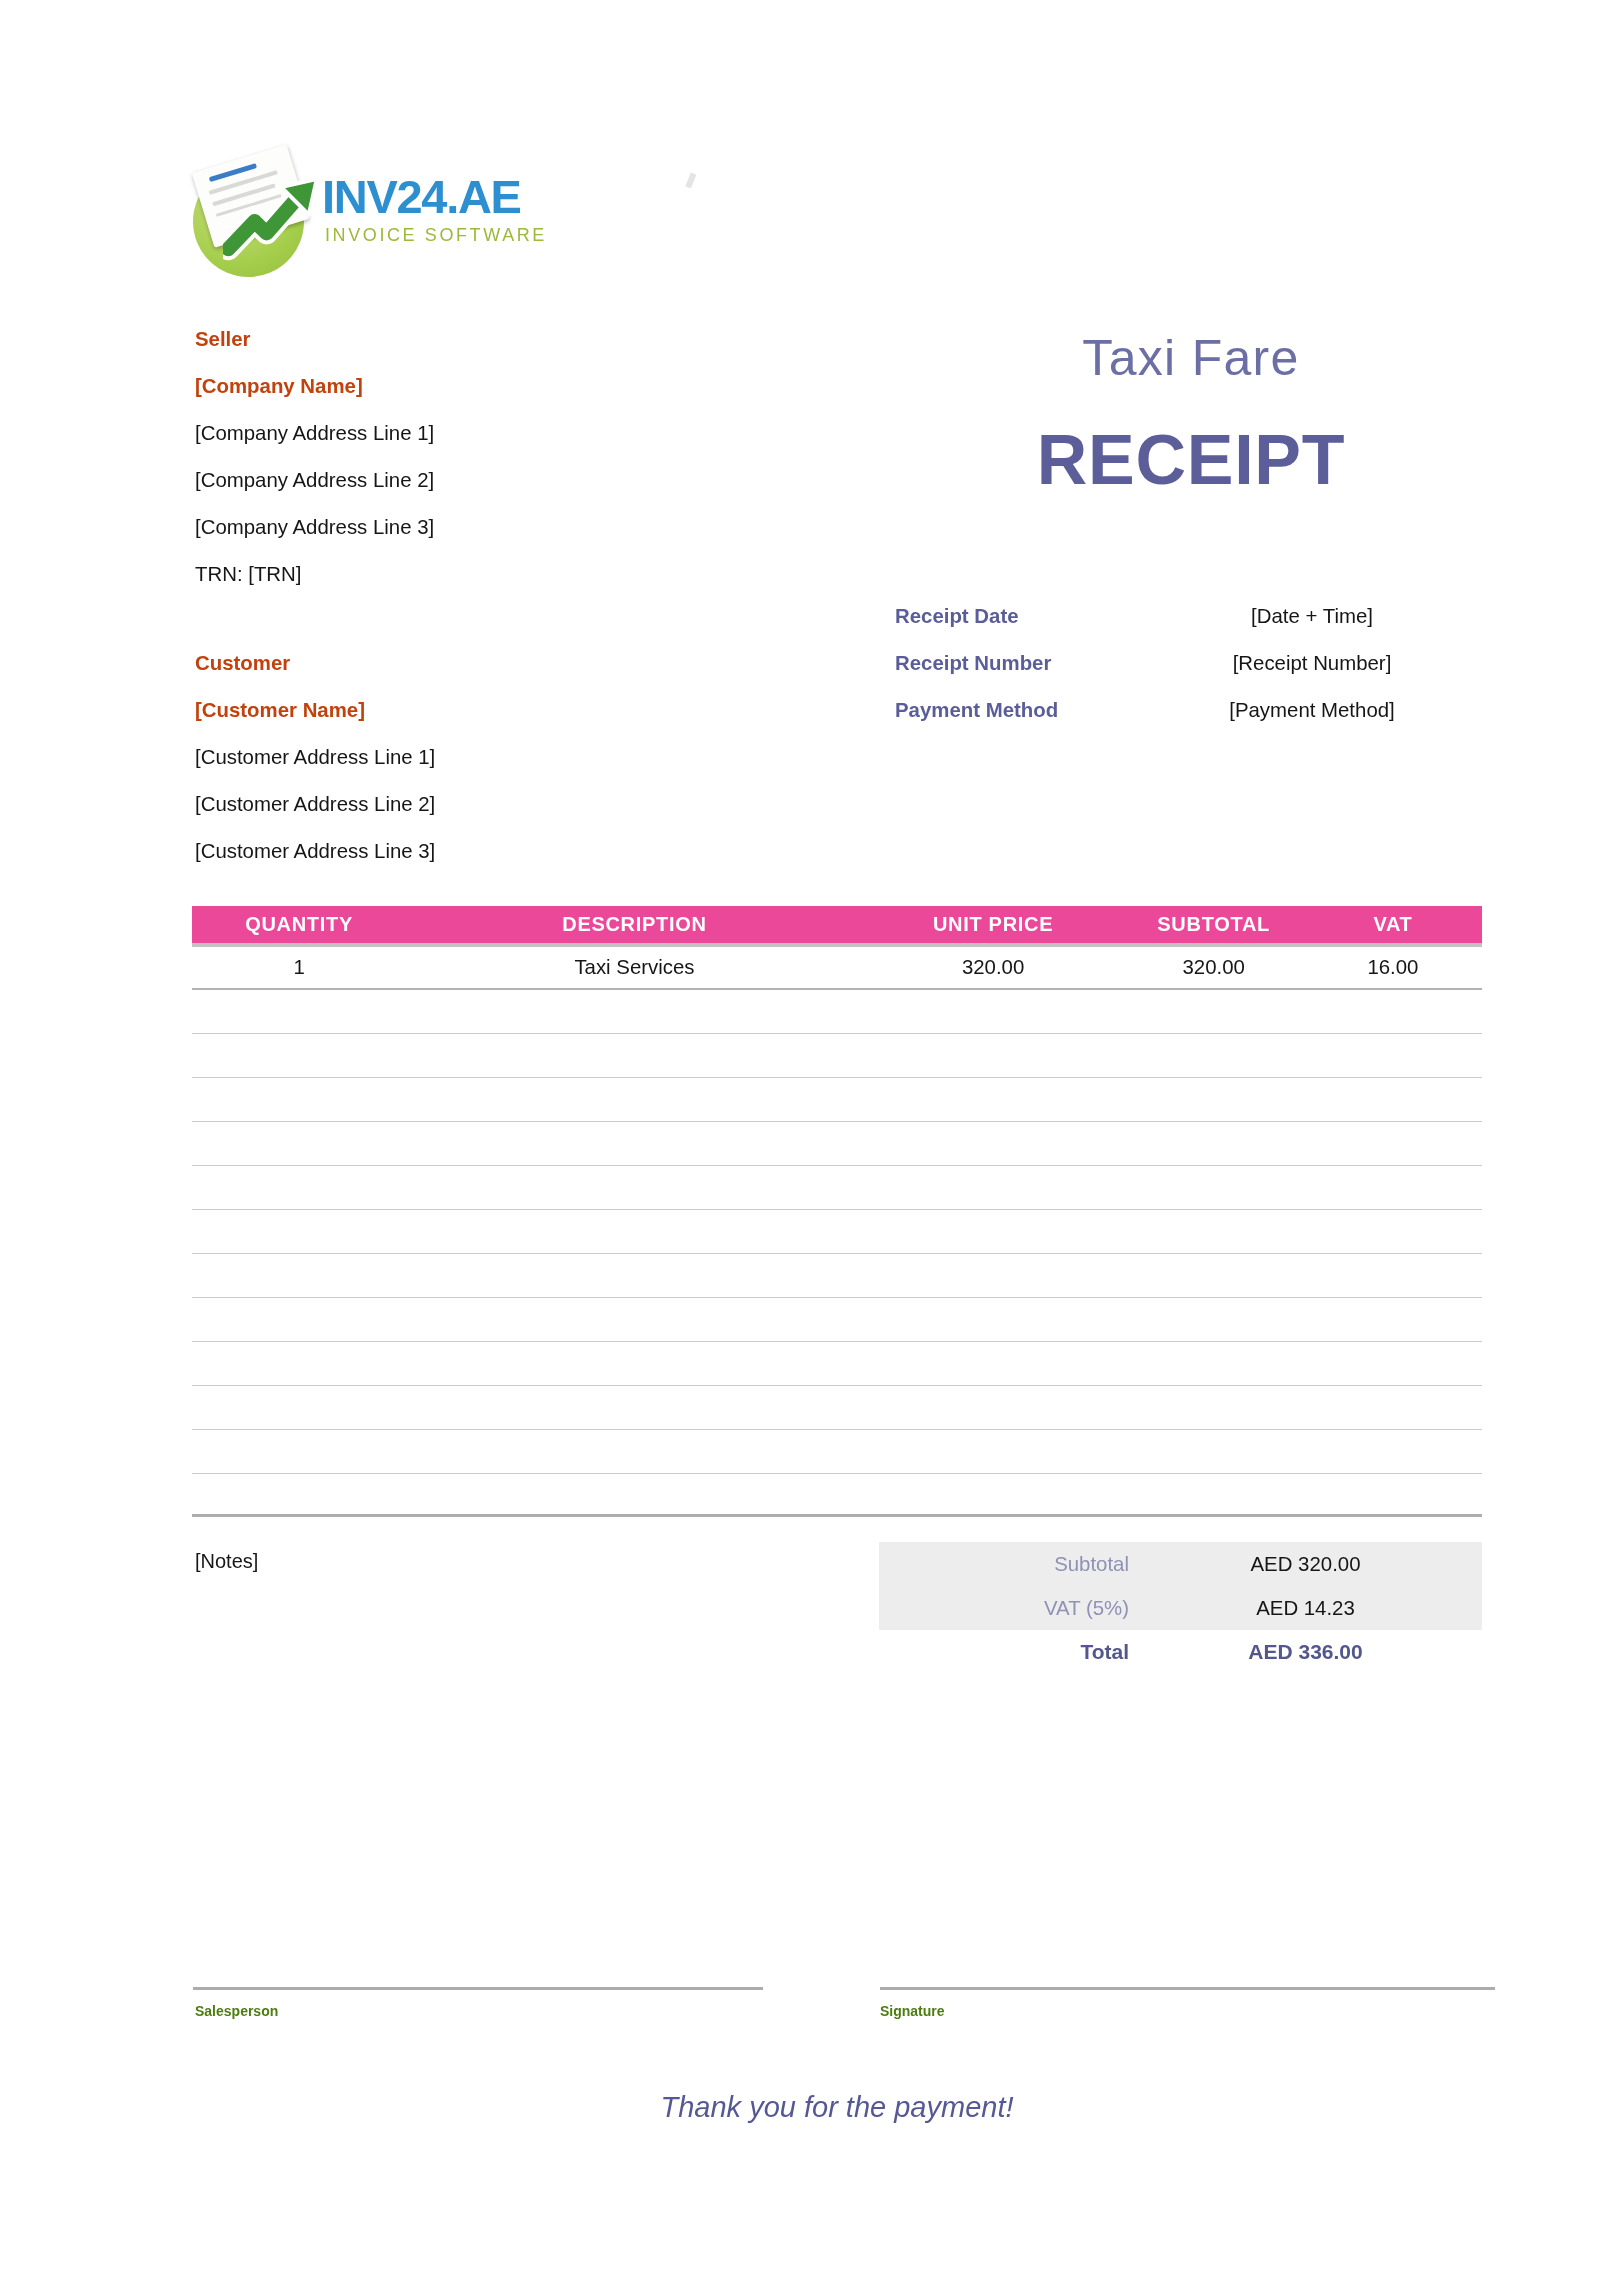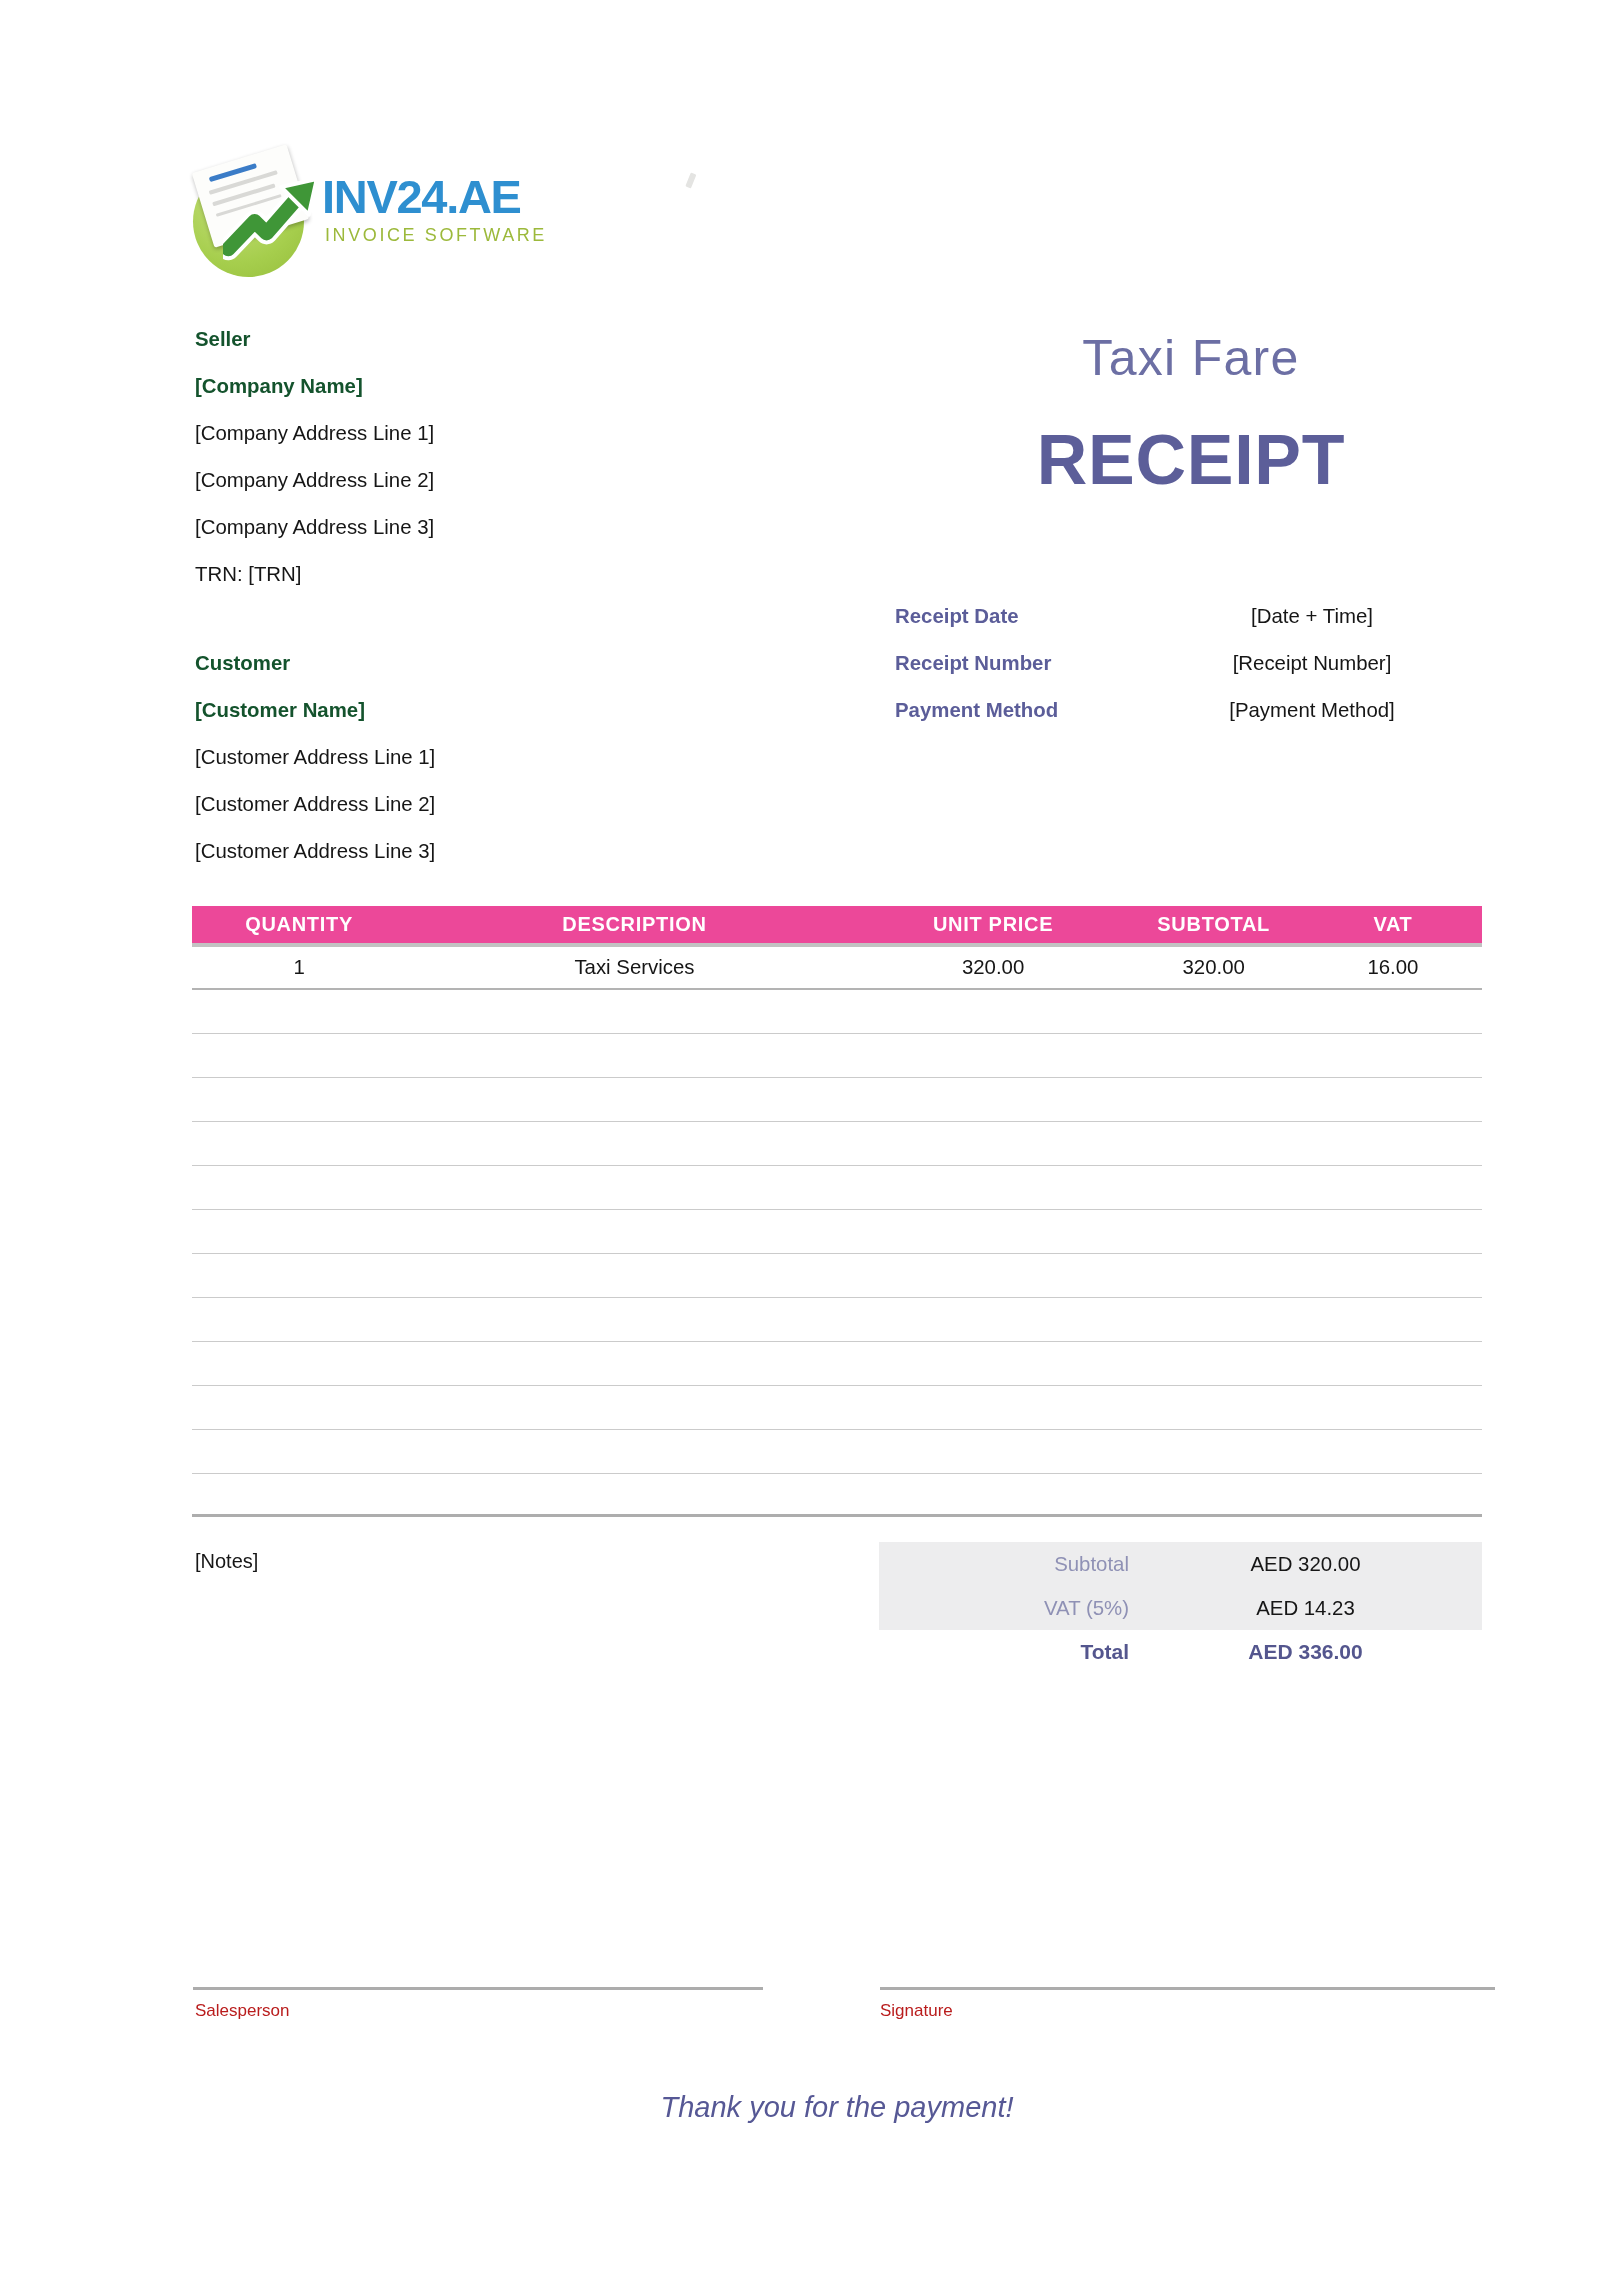--- a/index.html
+++ b/index.html
@@ -29,21 +29,21 @@
   .paper-line.blue { background:#3b7cc7; width:62%; margin-left:6%; height:4.6px; border-radius:2px; }
   .paper-line.l2 { width:92%; }
   .paper-line.l3 { width:84%; }
   .paper-line.l4 { width:88%; }
   .logo-arrow { position:absolute; left:30px; top:18.4px; width:99px; height:86px; }
   .logo-text { position:absolute; left:129px; top:12px; color:#2e8fd0; font-size:47px; font-weight:800; letter-spacing:-1.3px; }
   .logo-tagline { position:absolute; left:132px; top:68px; color:#9cb93b; font-size:18px; letter-spacing:2.6px; font-weight:500; }
   .logo-tick { position:absolute; left:495px; top:16px; width:6px; height:14.5px; background:#e4e4e2; transform:rotate(22deg); border-radius:1.3px; }
   .party-block { position:absolute; left:195px; font-size:20.4px; }
   .party-block .line { height:47px; line-height:47px; white-space:nowrap; }
-  .party-block .hd { font-weight:bold; color:#14532d; }
+  .party-block .hd { font-weight:bold; color:#c2410c; }
   #seller-block { top:316px; }
   #customer-block { top:640px; }
 
   .title-block { position:absolute; left:908px; top:332px; width:566px; text-align:center; }
   .title-sub { font-size:50px; line-height:53px; color:#6c6fa4; letter-spacing:1.3px; }
   .title-main { font-size:70px; line-height:74px; font-weight:bold; color:#5c5e99; letter-spacing:0.7px; margin-top:38px; }
 
   .info-block { position:absolute; left:895px; top:593px; width:592px; font-size:20.4px; }
   .info-row { position:relative; height:47px; line-height:47px; }
   .info-label { font-weight:bold; color:#5b5d99; }
@@ -75,21 +75,21 @@
     position:absolute; left:879px; top:1630px; width:603px; height:44px;
     display:flex; align-items:center; font-size:21px; font-weight:bold;
   }
   .total-row .tot-label { color:#54568e; }
   .total-row .tot-value { color:#54568e; }
 
   
   .sig-line { position:absolute; top:1987px; height:2.6px; background:#acacac; }
   #sig-line-left { left:193px; width:570px; }
   #sig-line-right { left:880px; width:615px; }
-  .sig-label { position:absolute; top:1998px; font-size:17px; font-weight:normal; color:#b91c1c; line-height:26px; }
+  .sig-label { position:absolute; top:1998px; font-size:14px; font-weight:bold; color:#4d7c0f; line-height:26px; }
   #salesperson-label { left:195px; }
   #signature-label { left:880px; }
 
   .footer-msg {
     position:absolute; left:192px; top:2091px; width:1290px;
     text-align:center; font-size:29px; font-style:italic; color:#565895;
   }
 </style>
 </head>
 <body>

